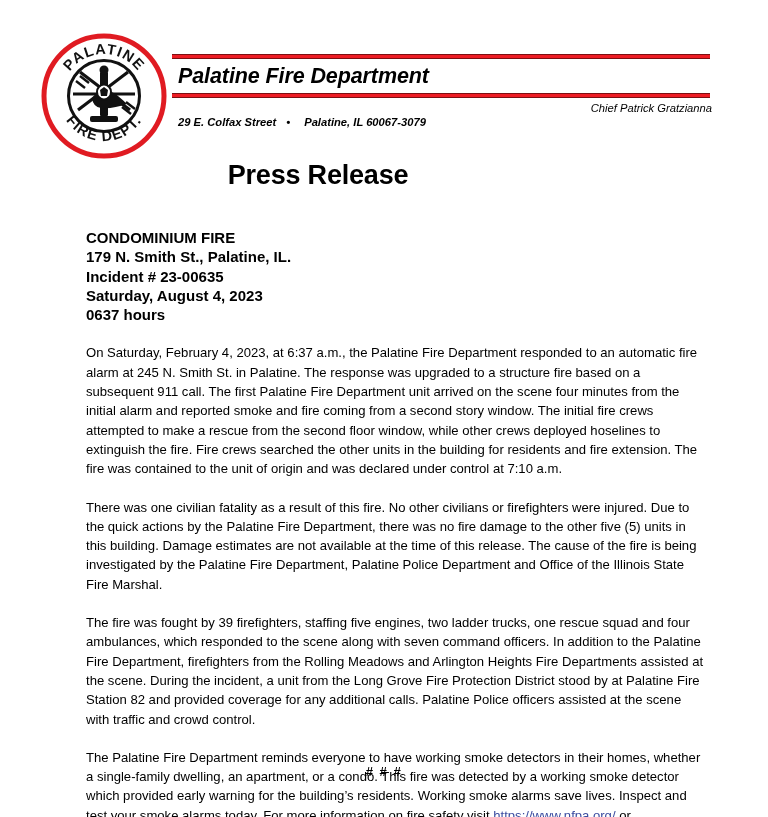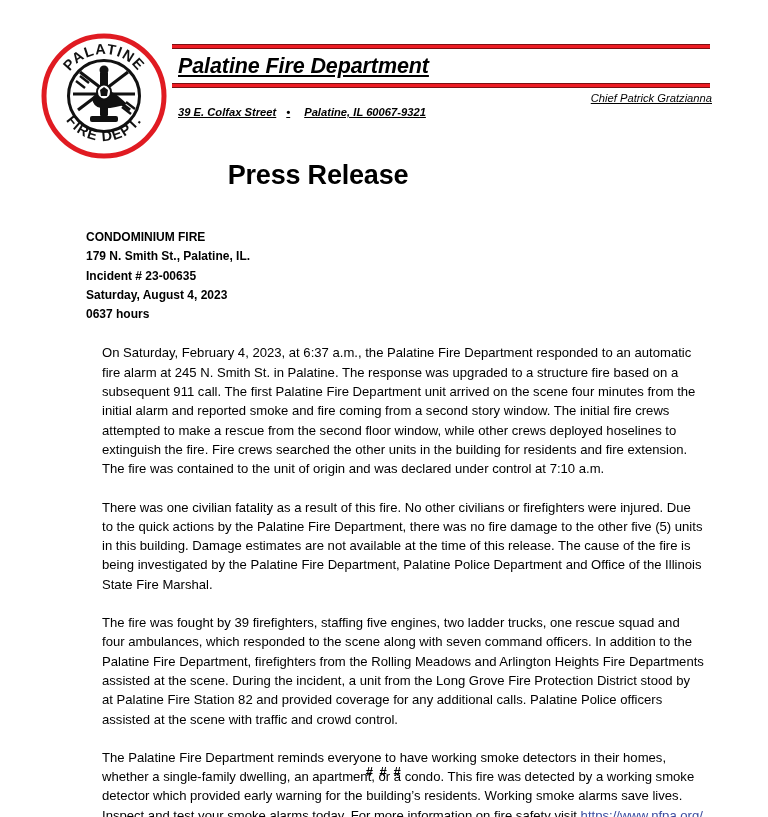--- a/index.html
+++ b/index.html
@@ -37,23 +37,22 @@
     position: absolute;
     left: 40px;
     top: 4px;
     width: 128px;
     height: 128px;
   }
 
   .letterhead-text {
     position: absolute;
     left: 172px;
-    top: 16px;
+    top: 26px;
     width: 540px;
-    text-decoration: underline;
   }
 
   .rule-red {
     width: 538px;
     height: 5px;
     background: #ED1C24;
     border-top: 1px solid #7d0f12;
     border-bottom: 1px solid #7d0f12;
     box-sizing: border-box;
   }
@@ -115,28 +114,28 @@
     width: 618px;
     font-family: "Liberation Sans", sans-serif;
     font-size: 13.1px;
     line-height: 19.3px;
     color: #000;
     text-align: left;
   }
 
   .incident-block {
     font-weight: bold;
-    font-size: 12px;
+    font-size: 15px;
     line-height: 19.3px;
     margin-bottom: 19px;
   }
   .incident-block div { white-space: nowrap; }
 
   .para {
-    margin: 0 0 19px 16px;
+    margin: 0 0 19px 0;
     font-size: 13.1px;
     line-height: 19.3px;
   }
   .para:last-of-type { margin-bottom: 0; }
 
   a.doclink, .doclink {
     color: #3B4CA0;
     text-decoration: underline;
     text-underline-offset: 1px;
   }
@@ -203,21 +202,21 @@
           <textPath href="#arcBot" startOffset="50%" text-anchor="middle">FIRE DEPT.</textPath>
         </text>
       </svg>
     </div>
 
     <div class="letterhead-text">
       <div class="rule-red top"></div>
       <div class="dept-name">Palatine Fire Department</div>
       <div class="rule-red bottom"></div>
       <div class="chief-line">Chief Patrick Gratzianna</div>
-      <div class="address-line"><span>39 E. Colfax Street</span><span class="addr-sep">•</span><span class="addr-city">Palatine, IL  60067-9321</span></div>
+      <div class="address-line"><span>29 E. Colfax Street</span><span class="addr-sep">•</span><span class="addr-city">Palatine, IL  60067-3079</span></div>
     </div>
   </div>
 
   <div class="doc-title">Press Release</div>
 
   <div class="body-col">
 
     <div class="incident-block">
       <div>CONDOMINIUM FIRE</div>
       <div>179 N. Smith St.,  Palatine, IL.</div>

